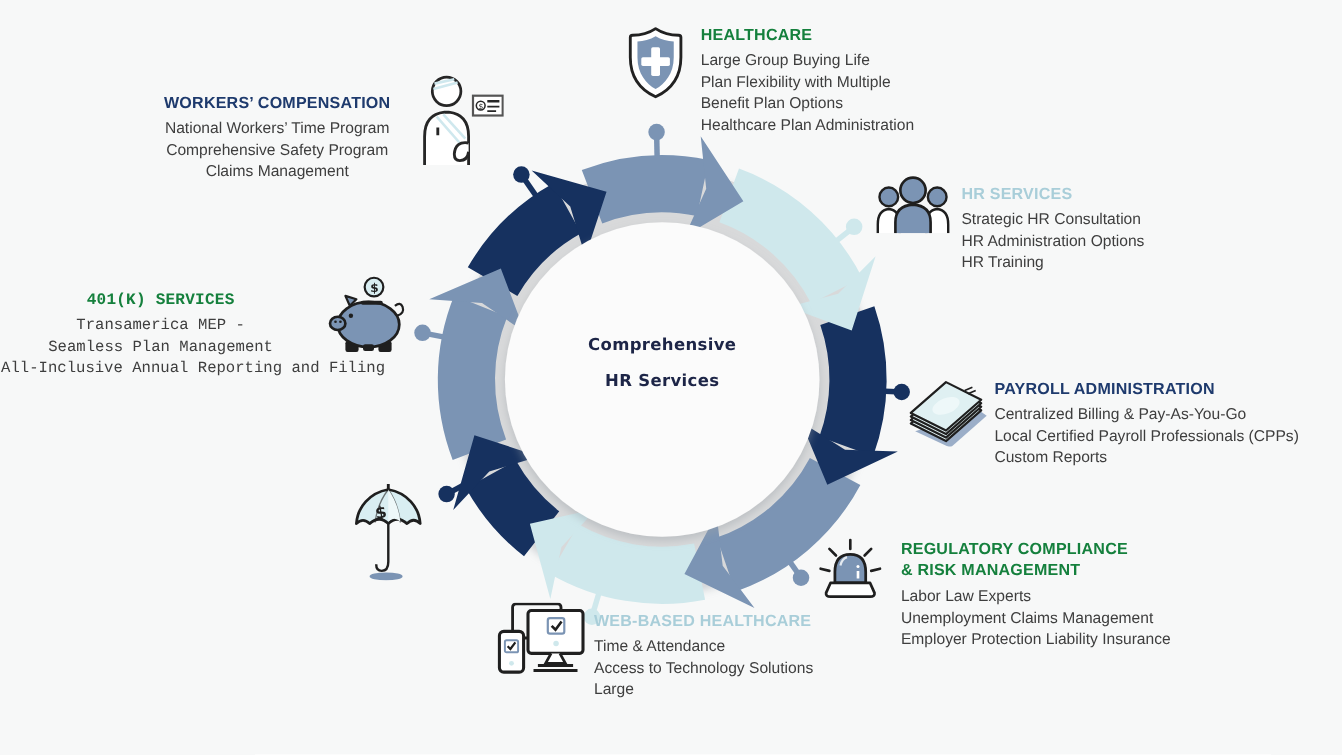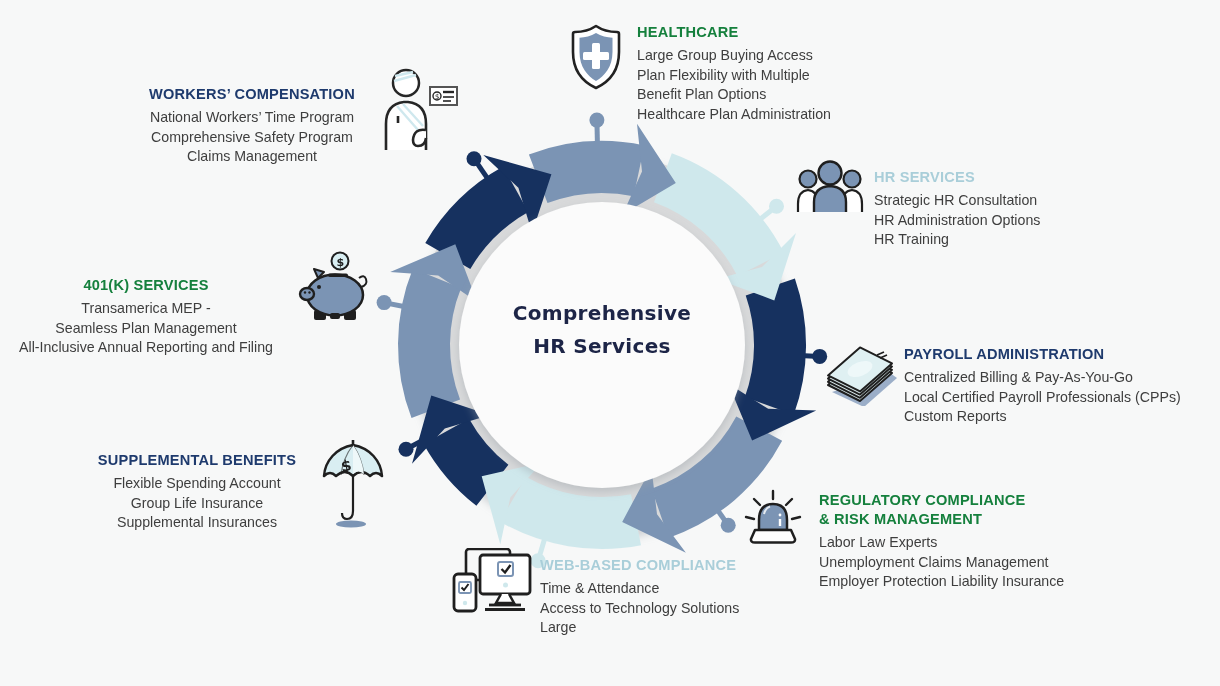--- a/index.html
+++ b/index.html
@@ -7,21 +7,21 @@
   .stage{position:relative;width:1220px;height:686px;background:#f7f8f8;overflow:hidden;
          font-family:"Liberation Sans",sans-serif;}
   .section{position:absolute;}
   .sec-title{font-size:14.6px;font-weight:700;letter-spacing:.2px;line-height:19px;margin-bottom:4px;}
   .sec-line{font-size:14.2px;color:#3e3e3e;line-height:19.6px;white-space:nowrap;}
   .align-right{text-align:center;}
   .t-navy{color:#1e3a6d;}
   .t-slate{color:#15803d;}
   .t-light{color:#a9ced9;}
   .center-label{position:absolute;left:462px;top:297px;width:280px;text-align:center;
-    font-family:"DejaVu Sans",sans-serif;font-weight:700;font-size:20px;line-height:33px;
+    font-family:"DejaVu Sans",sans-serif;font-weight:700;font-size:15px;line-height:33px;
     color:#1d2547;letter-spacing:.3px;}
   .icon{position:absolute;}
   svg text{font-family:"DejaVu Sans",sans-serif;}
 </style>
 </head>
 <body>
 
 <div class="stage">
 
   <svg id="cycle" width="480" height="480" viewBox="0 0 480 480" style="position:absolute;left:362px;top:105px;">
@@ -177,21 +177,21 @@
 
   <div class="section align-right" style="right:843px;top:85px;width:250px;">
     <div class="sec-title t-navy">WORKERS’ COMPENSATION</div>
     <div class="sec-line">National Workers’ Time Program</div>
     <div class="sec-line">Comprehensive Safety Program</div>
     <div class="sec-line">Claims Management</div>
   </div>
 
   <div class="section" style="left:637px;top:23px;width:230px;">
     <div class="sec-title t-slate">HEALTHCARE</div>
-    <div class="sec-line">Large Group Buying Access</div>
+    <div class="sec-line">Large Group Buying Life</div>
     <div class="sec-line">Plan Flexibility with Multiple</div>
     <div class="sec-line">Benefit Plan Options</div>
     <div class="sec-line">Healthcare Plan Administration</div>
   </div>
 
   <div class="section" style="left:874px;top:168px;width:220px;">
     <div class="sec-title t-light">HR SERVICES</div>
     <div class="sec-line">Strategic HR Consultation</div>
     <div class="sec-line">HR Administration Options</div>
     <div class="sec-line">HR Training</div>
@@ -205,33 +205,27 @@
   </div>
 
   <div class="section" style="left:819px;top:491px;width:215px;">
     <div class="sec-title t-slate">REGULATORY COMPLIANCE &amp; RISK MANAGEMENT</div>
     <div class="sec-line">Labor Law Experts</div>
     <div class="sec-line">Unemployment Claims Management</div>
     <div class="sec-line">Employer Protection Liability Insurance</div>
   </div>
 
   <div class="section" style="left:540px;top:556px;width:230px;">
-    <div class="sec-title t-light">WEB-BASED COMPLIANCE</div>
+    <div class="sec-title t-light">WEB-BASED HEALTHCARE</div>
     <div class="sec-line">Time &amp; Attendance</div>
     <div class="sec-line">Access to Technology Solutions</div>
     <div class="sec-line">Large</div>
   </div>
 
-  <div class="section align-right" style="right:903px;top:451px;width:240px;">
-    <div class="sec-title t-navy">SUPPLEMENTAL BENEFITS</div>
-    <div class="sec-line">Flexible Spending Account</div>
-    <div class="sec-line">Group Life Insurance</div>
-    <div class="sec-line">Supplemental Insurances</div>
-  </div>
-
-  <div class="section align-right" style="right:929px;top:276px;width:290px;">
+
+  <div class="section align-right" style="right:929px;top:264px;width:290px;font-family:Liberation Mono, monospace;">
     <div class="sec-title t-slate">401(K) SERVICES</div>
     <div class="sec-line">Transamerica MEP -</div>
     <div class="sec-line">Seamless Plan Management</div>
     <div class="sec-line">All-Inclusive Annual Reporting and Filing</div>
   </div>
 
 </div>
 
 </body></html>

